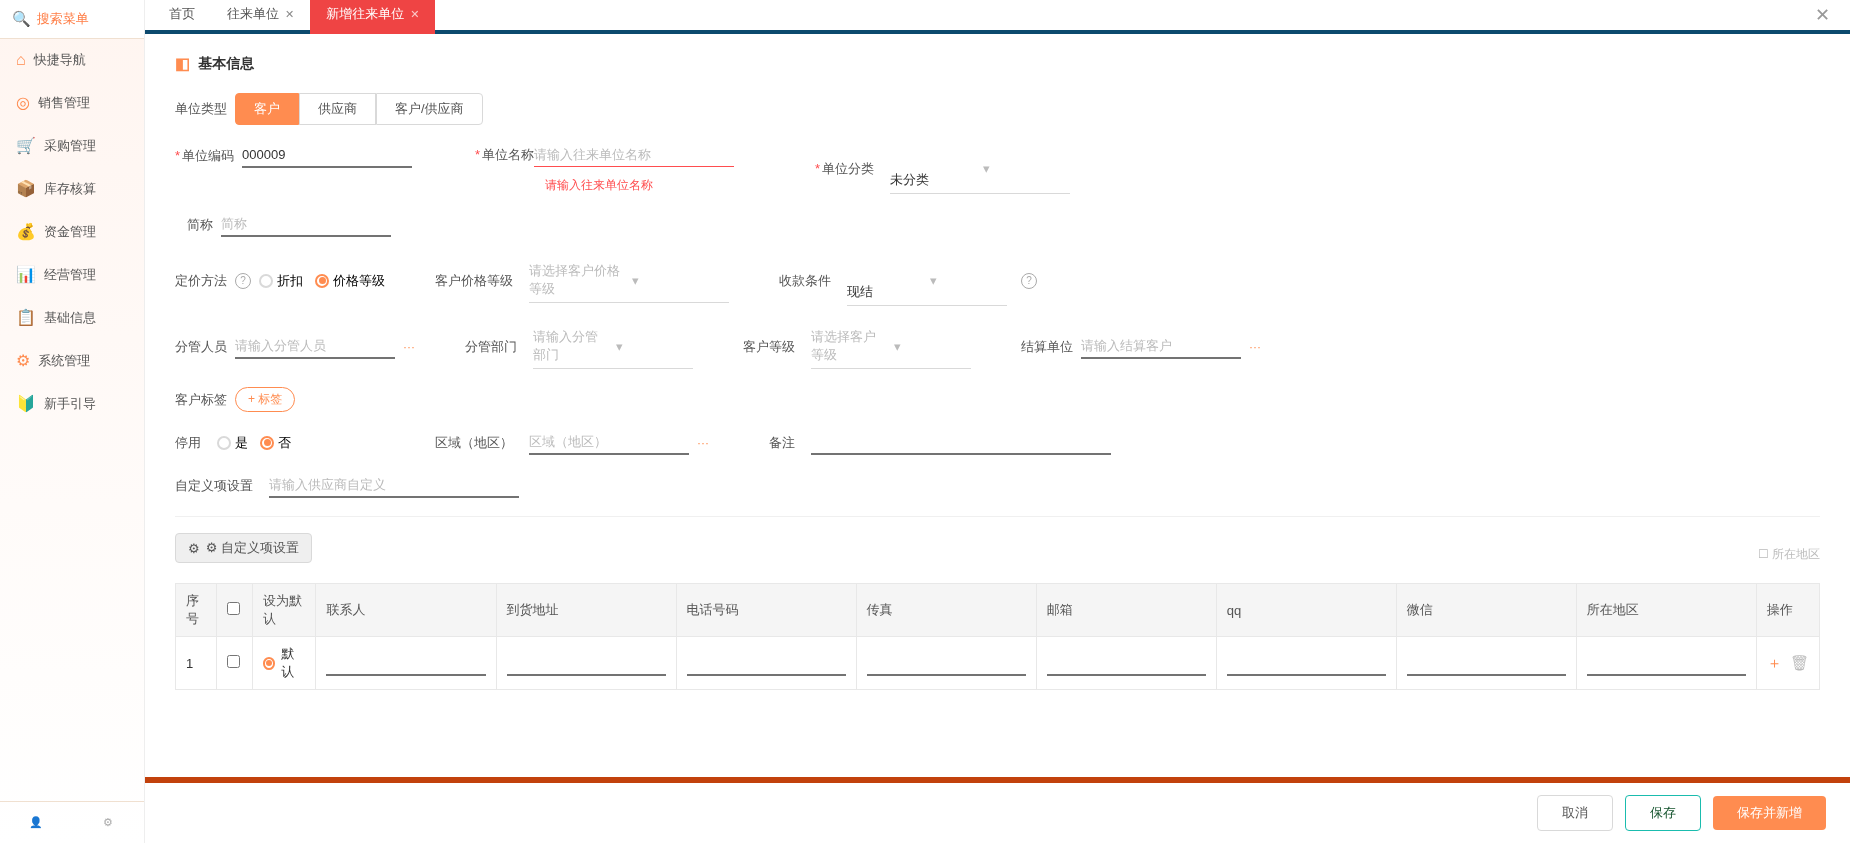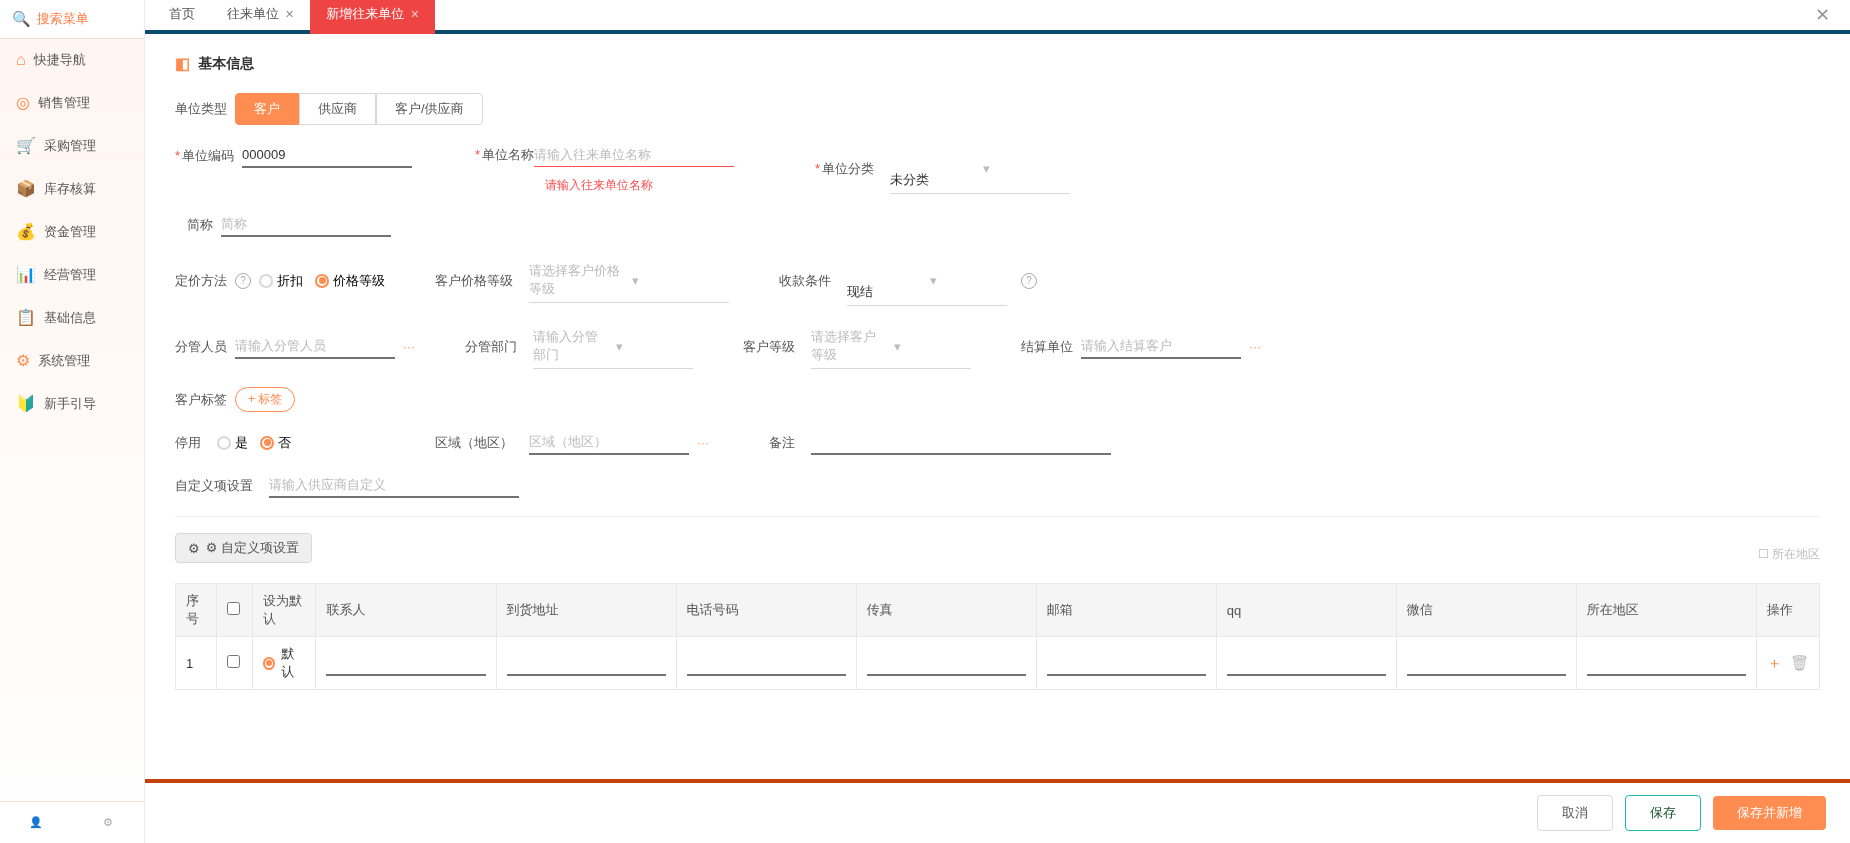--- a/index.html
+++ b/index.html
@@ -226,21 +226,21 @@
     .table-action-icon.del { color: #bbb; }
 
     
     .footer {
       display: flex;
       justify-content: flex-end;
       align-items: center;
       gap: 12px;
       padding: 12px 24px;
       background: #fff;
-      border-top: 4px solid #c2410c;
+      border-top: 6px solid #c2410c;
       flex-shrink: 0;
     }
     .btn {
       padding: 8px 24px;
       border-radius: 4px;
       cursor: pointer;
       font-size: 13px;
       border: none;
     }
     .btn-cancel { background: #fff; border: 1px solid #d9d9d9; color: #555; }

